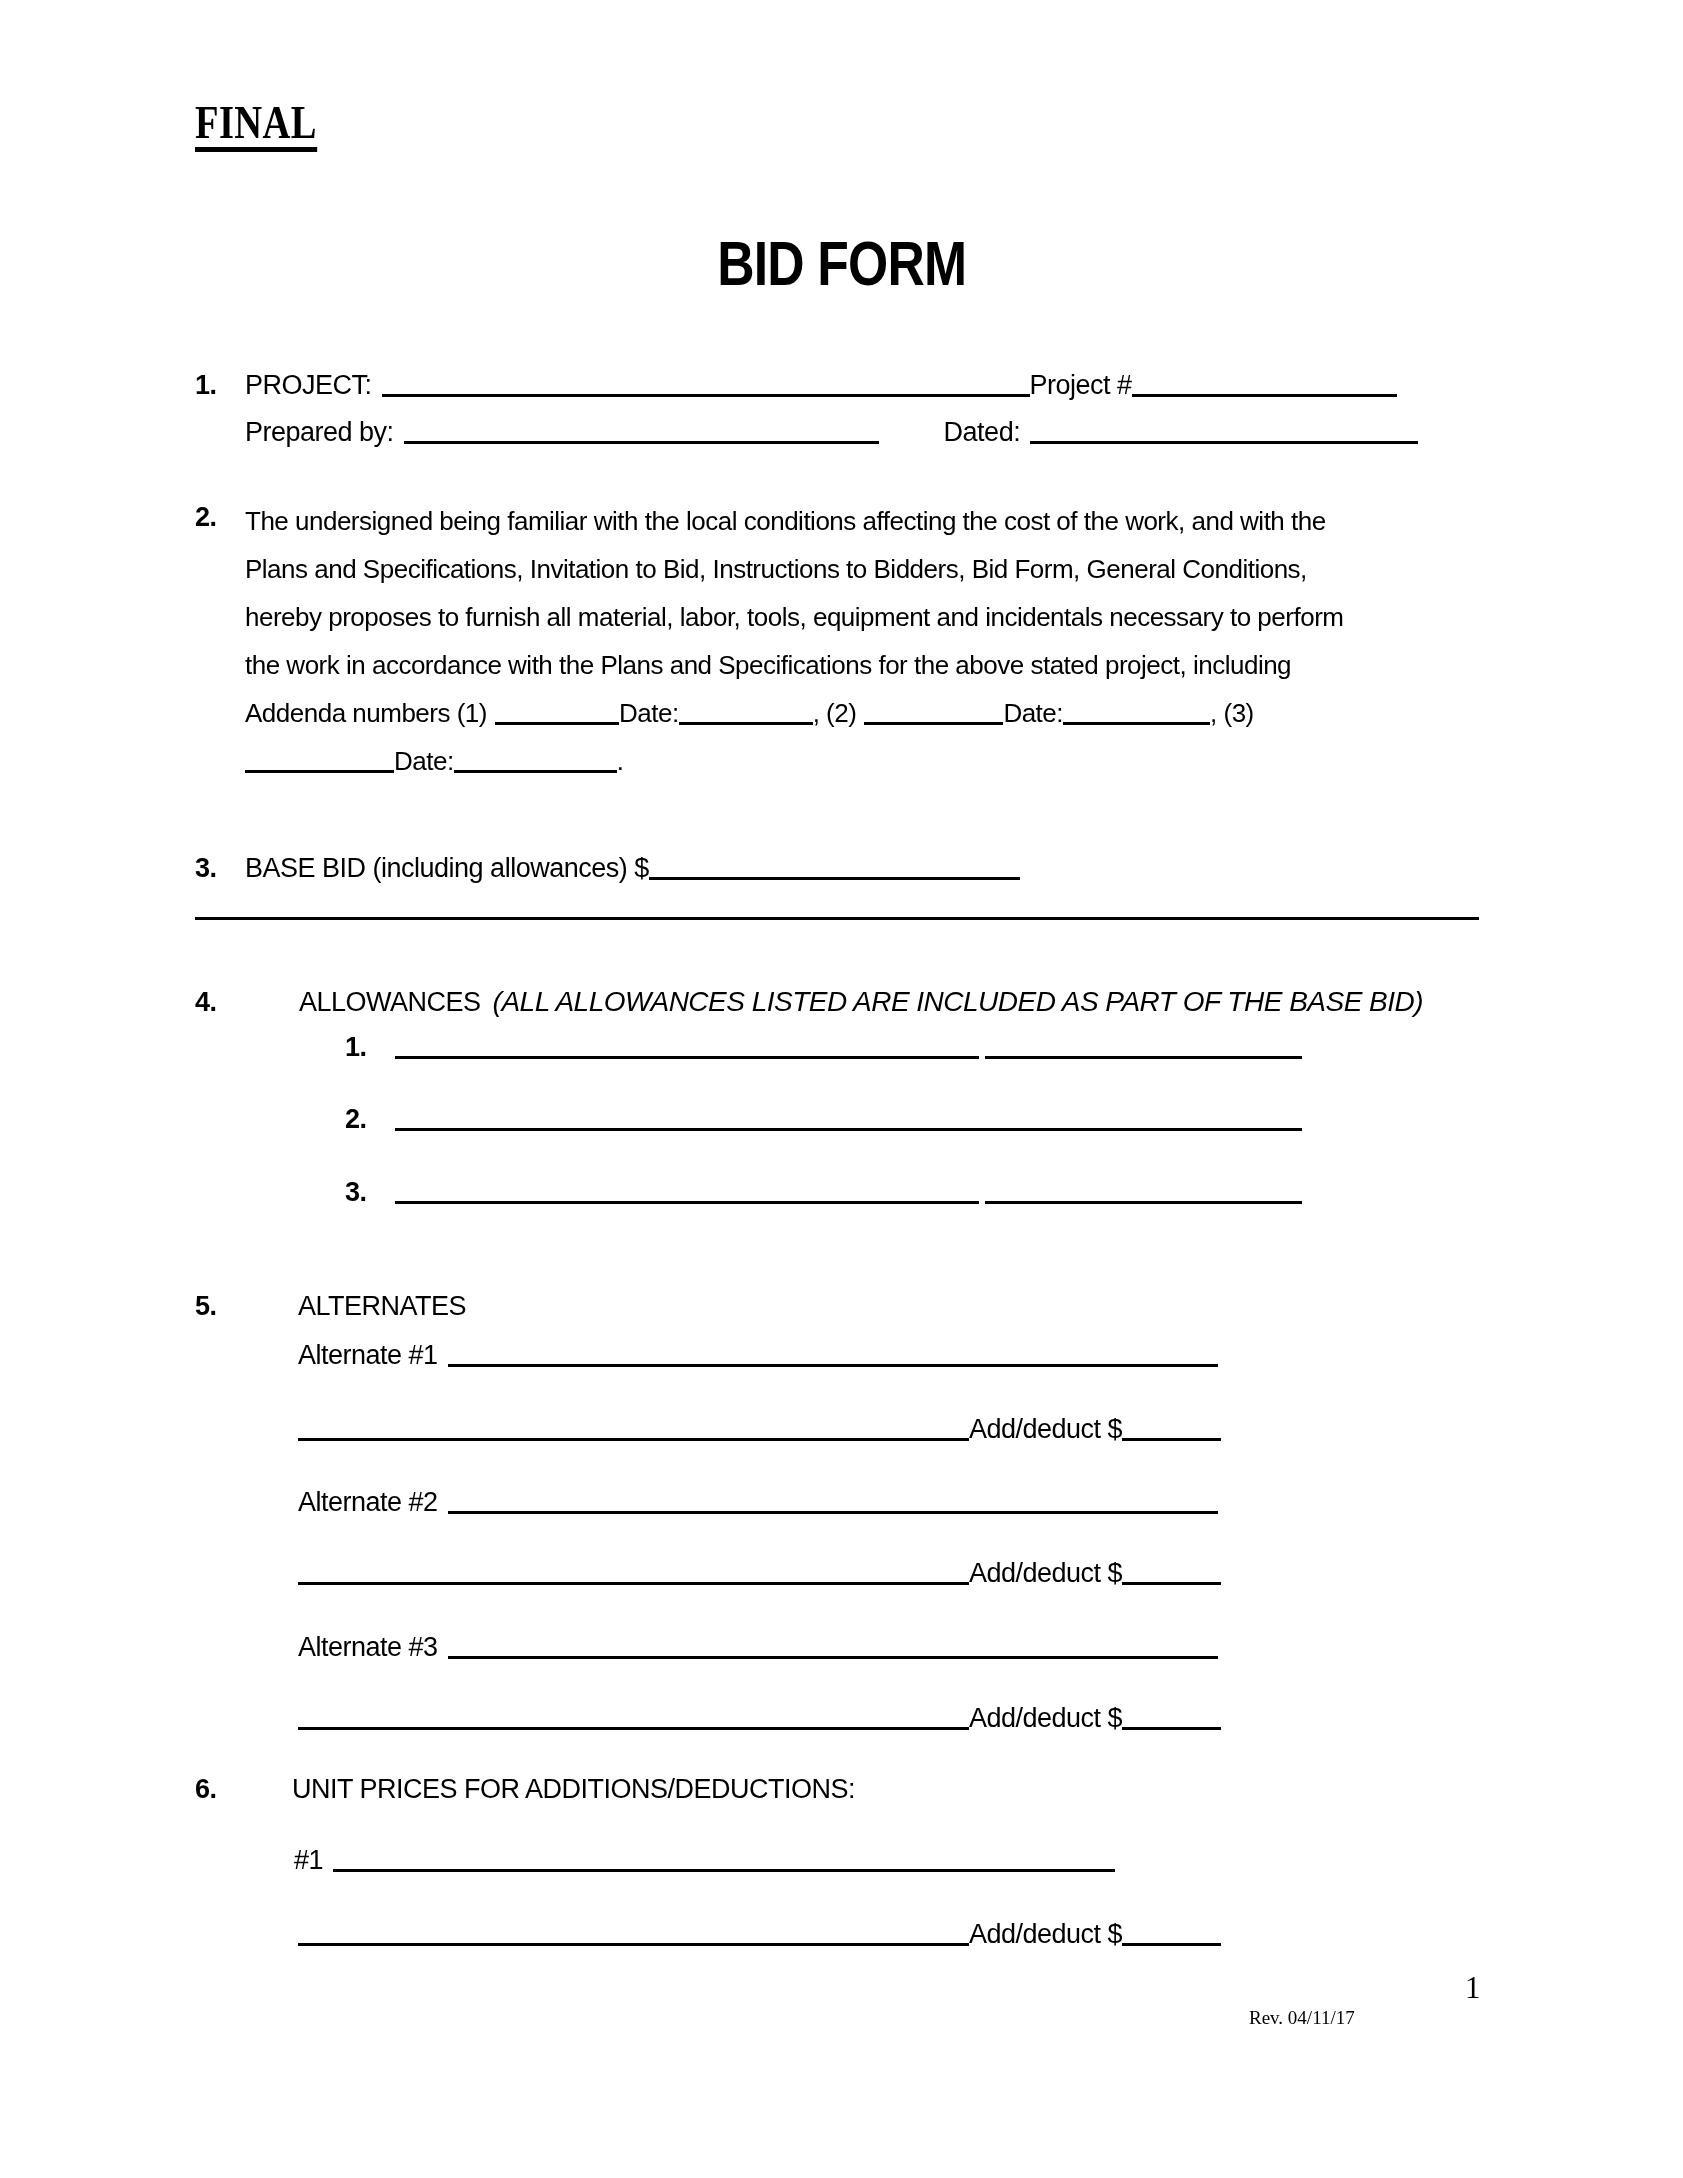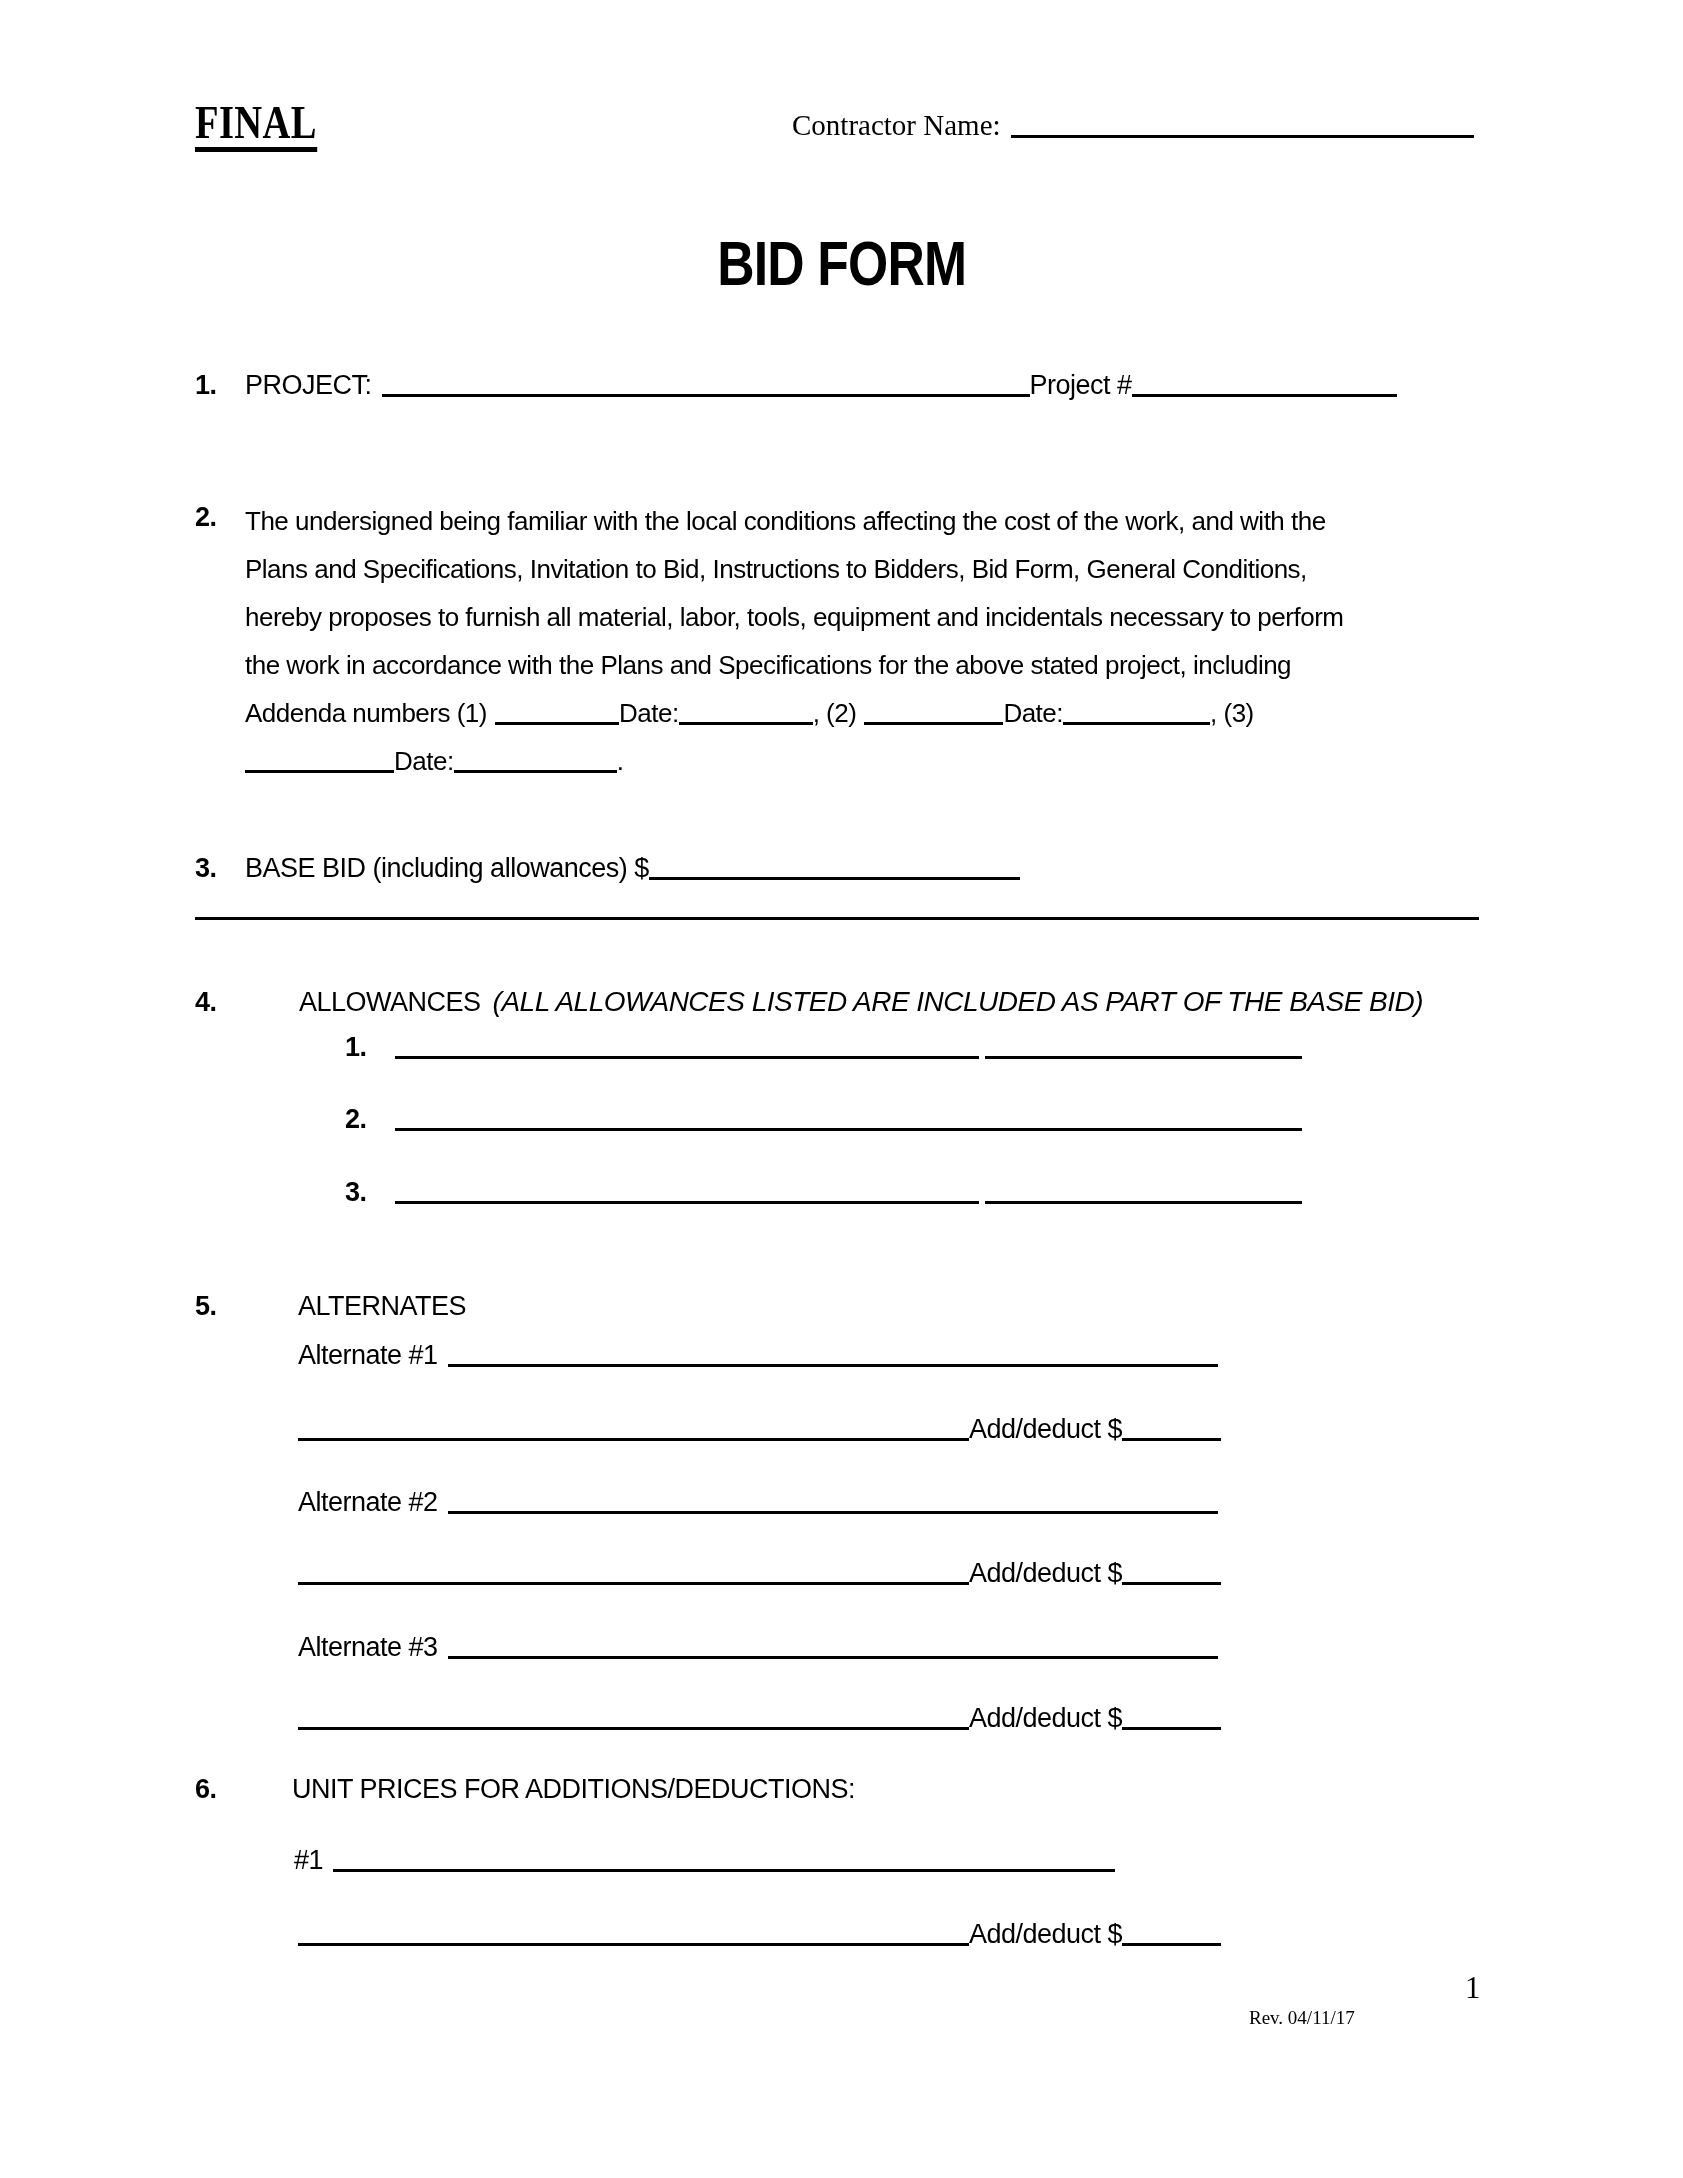--- a/index.html
+++ b/index.html
@@ -28,30 +28,30 @@
   .divider{border-top:3px solid #000;height:0;}
 </style>
 </head>
 <body>
 
 <div class="page">
 
   <div class="abs stamp-wrap" style="left:195px;top:99px;">
     <span class="stamp">FINAL</span>
   </div>
-  <div class="abs serif" style="left:792px;top:109px;font-size:29px;">
-    <span>Contractor Name:</span><span class="blank" style="width:463px;margin-left:10px;"></span>
-  </div>
 
   <div class="abs" style="left:0;top:232px;width:1683px;text-align:center;">
     <span class="title-text">BID FORM</span>
   </div>
 
   <div class="abs lbl" style="left:195px;top:370px;">
     <span class="num" style="width:50px;">1.</span><span class="b">PROJECT:</span><span class="blank" style="width:648px;margin-left:10px;"></span><span class="b">Project #</span><span class="blank" style="width:265px;"></span>
+  </div>
+  <div class="abs lbl" style="left:245px;top:417px;">
+    <span class="b">Prepared by:</span><span class="blank" style="width:475px;margin-left:10px;"></span><span class="gap" style="width:65px;"></span><span class="b">Dated:</span><span class="blank" style="width:388px;margin-left:10px;"></span>
   </div>
 
   <div class="abs" style="left:195px;top:497px;">
     <span class="num lbl" style="position:absolute;left:0;top:5px;">2.</span>
     <div style="padding-left:50px;">
       <div class="body-line">The undersigned being familiar with the local conditions affecting the cost of the work, and with the</div>
       <div class="body-line">Plans and Specifications, Invitation to Bid, Instructions to Bidders, Bid Form, General Conditions,</div>
       <div class="body-line">hereby proposes to furnish all material, labor, tools, equipment and incidentals necessary to perform</div>
       <div class="body-line">the work in accordance with the Plans and Specifications for the above stated project, including</div>
       <div class="body-line">

